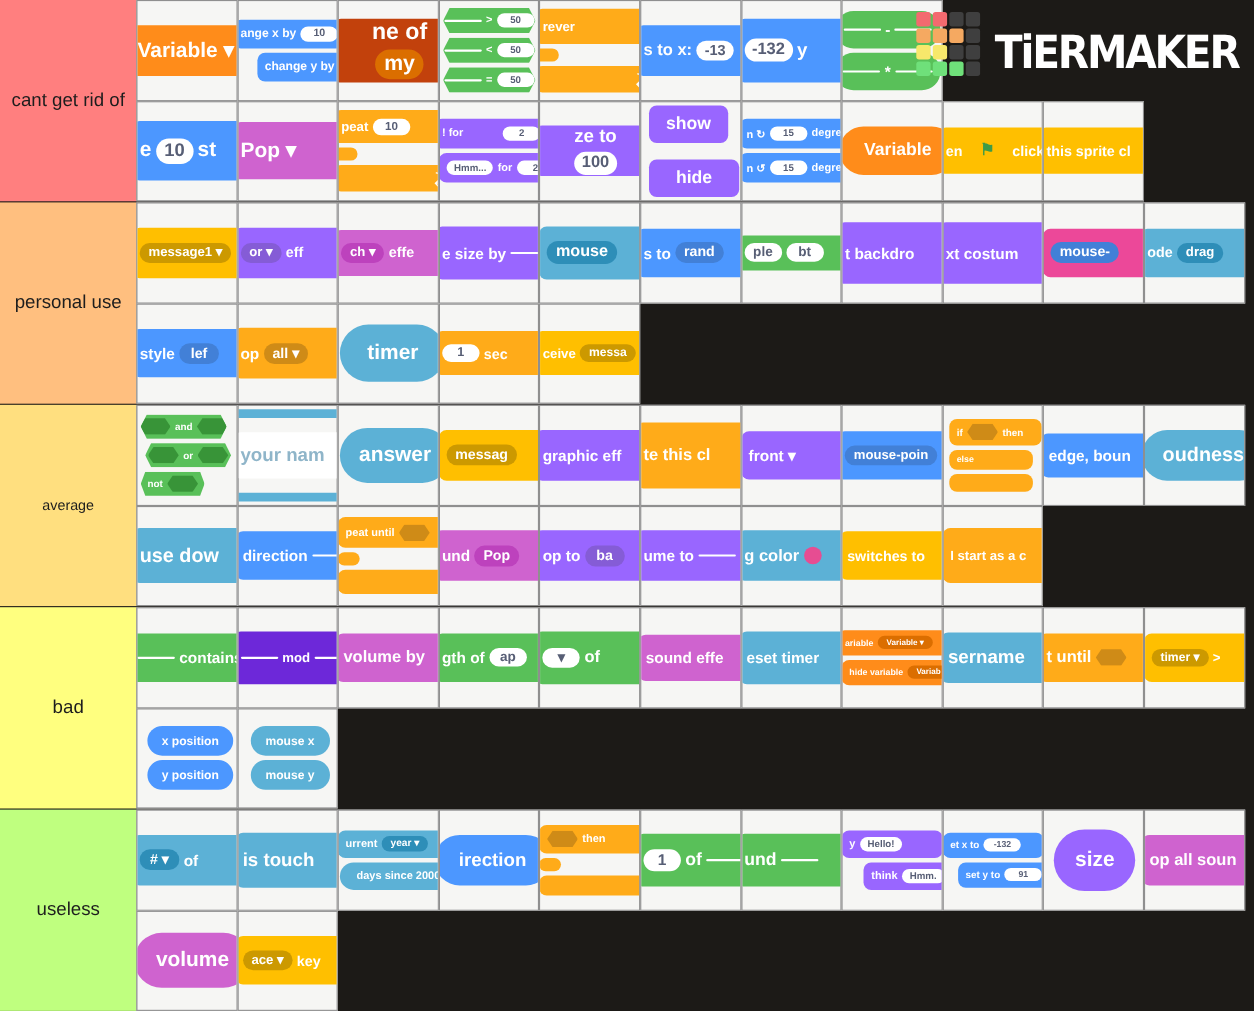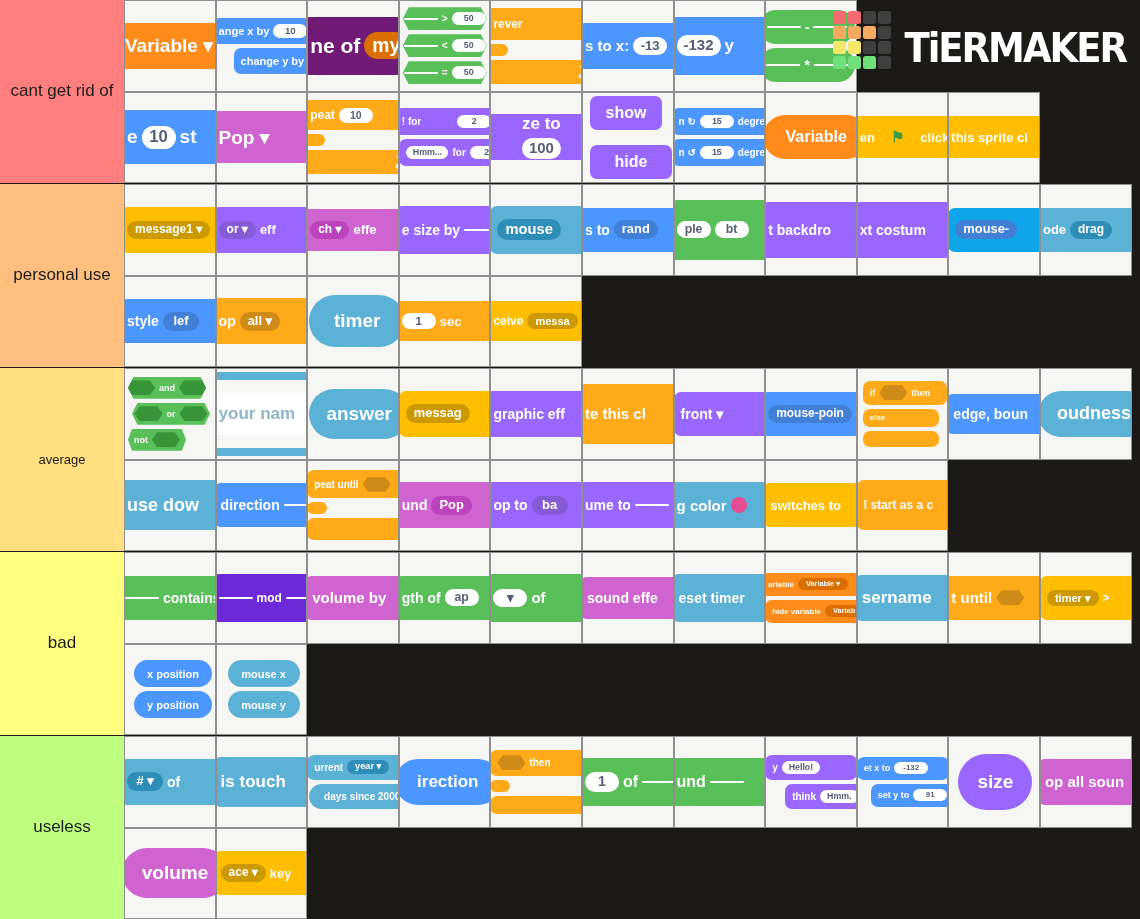--- a/index.html
+++ b/index.html
@@ -65,21 +65,21 @@
           <div class="tile">
             <div class="bl" style="background: rgb(76, 151, 255); height: 26px; width: 106px; margin-left: -8px; font-size: 11px;">
               <span class="bt">ange x by</span>
               <span class="pillv">10</span>
             </div>
             <div class="bl" style="background: rgb(76, 151, 255); height: 26px; width: 110px; margin-left: 14px; font-size: 11px;">
               <span class="bt">change y by</span>
             </div>
           </div>
           <div class="tile">
-            <div class="bl" style="background: #701a75; height: 58px; width: 120px; margin-left: -8px; font-size: 21px;">
+            <div class="bl" style="background: #c2410c; height: 58px; width: 120px; margin-left: -8px; font-size: 21px; flex-direction: column;">
               <span class="bt">ne of</span>
               <span class="dpill" style="background: rgb(219, 110, 0);">my</span>
             </div>
           </div>
           <div class="tile">
             <div class="bl shape-x" style="background: rgb(89, 192, 89); height: 23px; width: 84px; font-size: 10px;">
               <span class="pillv"></span>
               <span class="bt">&gt;</span>
               <span class="pillv">50</span>
             </div>
@@ -241,37 +241,37 @@
               <span class="dpill" style="background: rgb(46, 142, 184);">mouse</span>
             </div>
           </div>
           <div class="tile">
             <div class="bl" style="background: rgb(76, 151, 255); height: 44px; width: 112px; margin-left: -8px; font-size: 14px;">
               <span class="bt">s to</span>
               <span class="dpill" style="background: rgb(66, 128, 215);">rand</span>
             </div>
           </div>
           <div class="tile">
-            <div class="bl" style="background: rgb(89, 192, 89); height: 60px; width: 112px; margin-left: -8px; font-size: 14px;">
+            <div class="bl" style="background: rgb(89, 192, 89); height: 32px; width: 112px; margin-left: -8px; font-size: 14px;">
               <span class="pillv">ple</span>
               <span class="pillv">bt</span>
             </div>
           </div>
           <div class="tile">
             <div class="bl" style="background: rgb(153, 102, 255); height: 56px; width: 110px; margin-left: -8px; font-size: 14px;">
               <span class="bt">t backdro</span>
             </div>
           </div>
           <div class="tile">
             <div class="bl" style="background: rgb(153, 102, 255); height: 56px; width: 110px; margin-left: -8px; font-size: 14px;">
               <span class="bt">xt costum</span>
             </div>
           </div>
           <div class="tile">
-            <div class="bl" style="background: #0ea5e9; height: 44px; width: 108px; margin-left: -4px; font-size: 14px;">
+            <div class="bl" style="background: #ec4899; height: 44px; width: 108px; margin-left: -4px; font-size: 14px;">
               <span class="dpill" style="background: rgb(66, 128, 215);">mouse-</span>
             </div>
           </div>
           <div class="tile">
             <div class="bl" style="background: rgb(92, 177, 214); height: 44px; width: 112px; margin-left: -8px; font-size: 13px;">
               <span class="bt">ode</span>
               <span class="dpill" style="background: rgb(46, 142, 184);">drag</span>
             </div>
           </div>
         </div>

